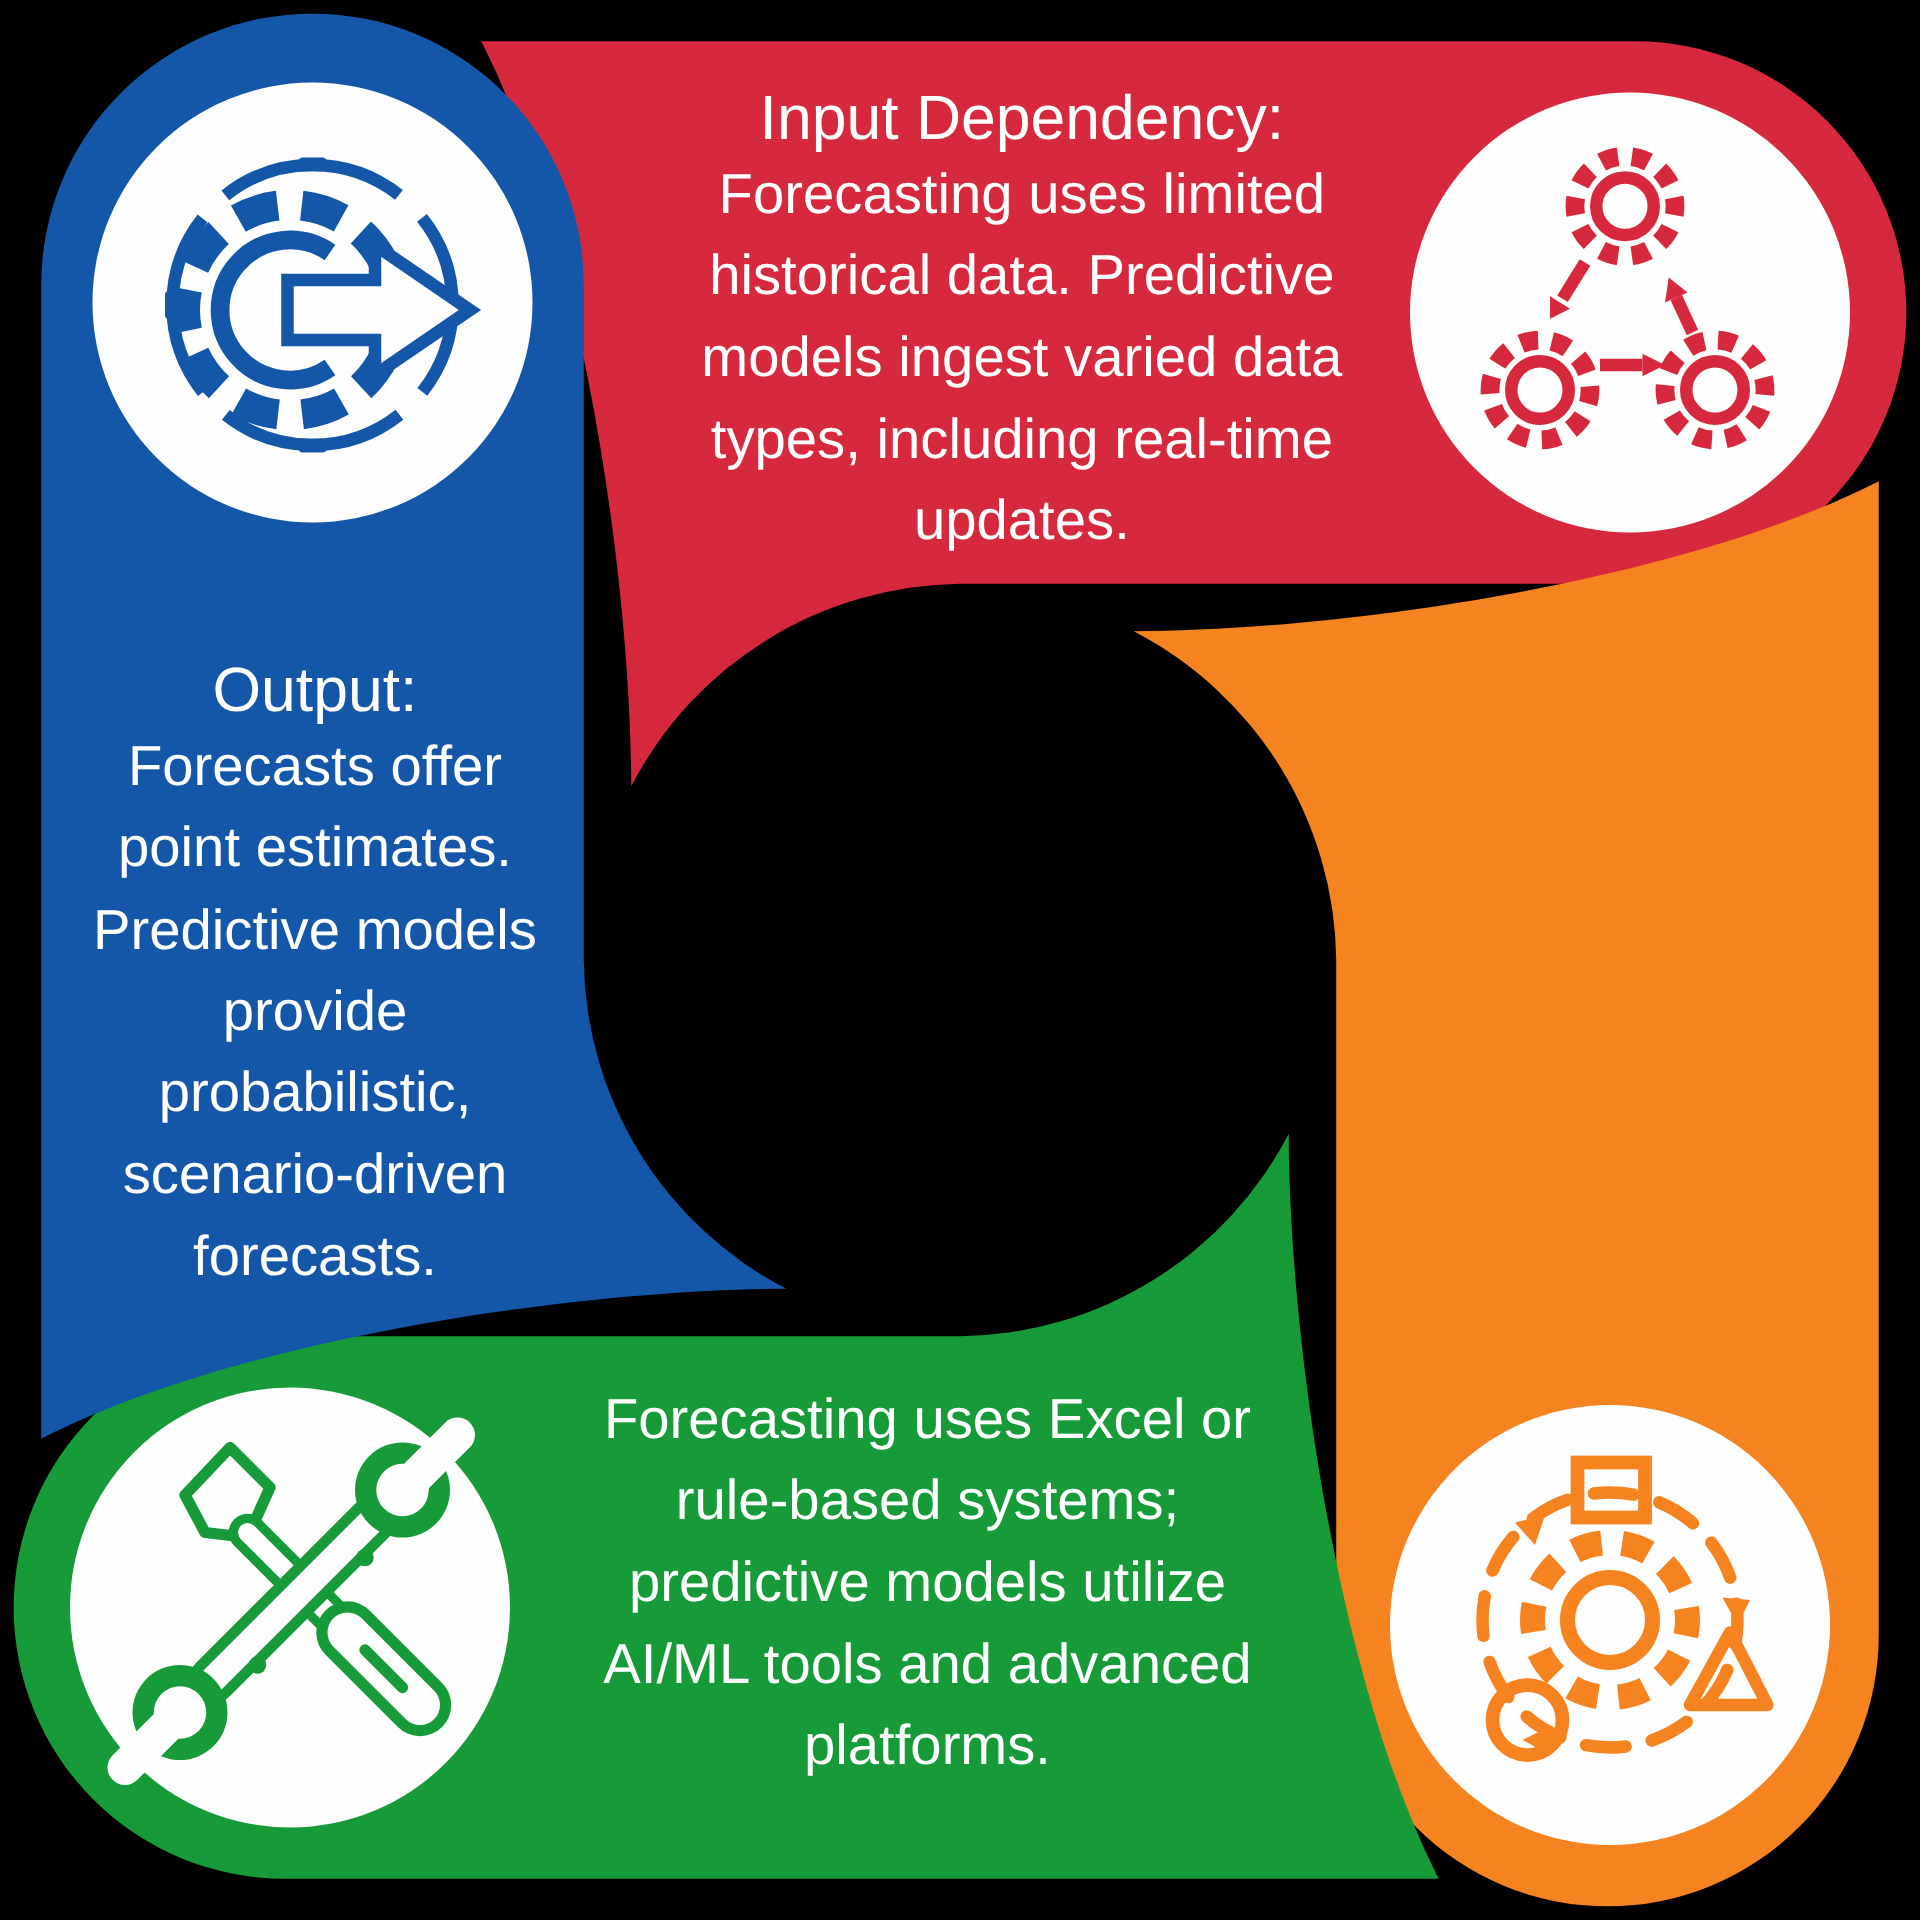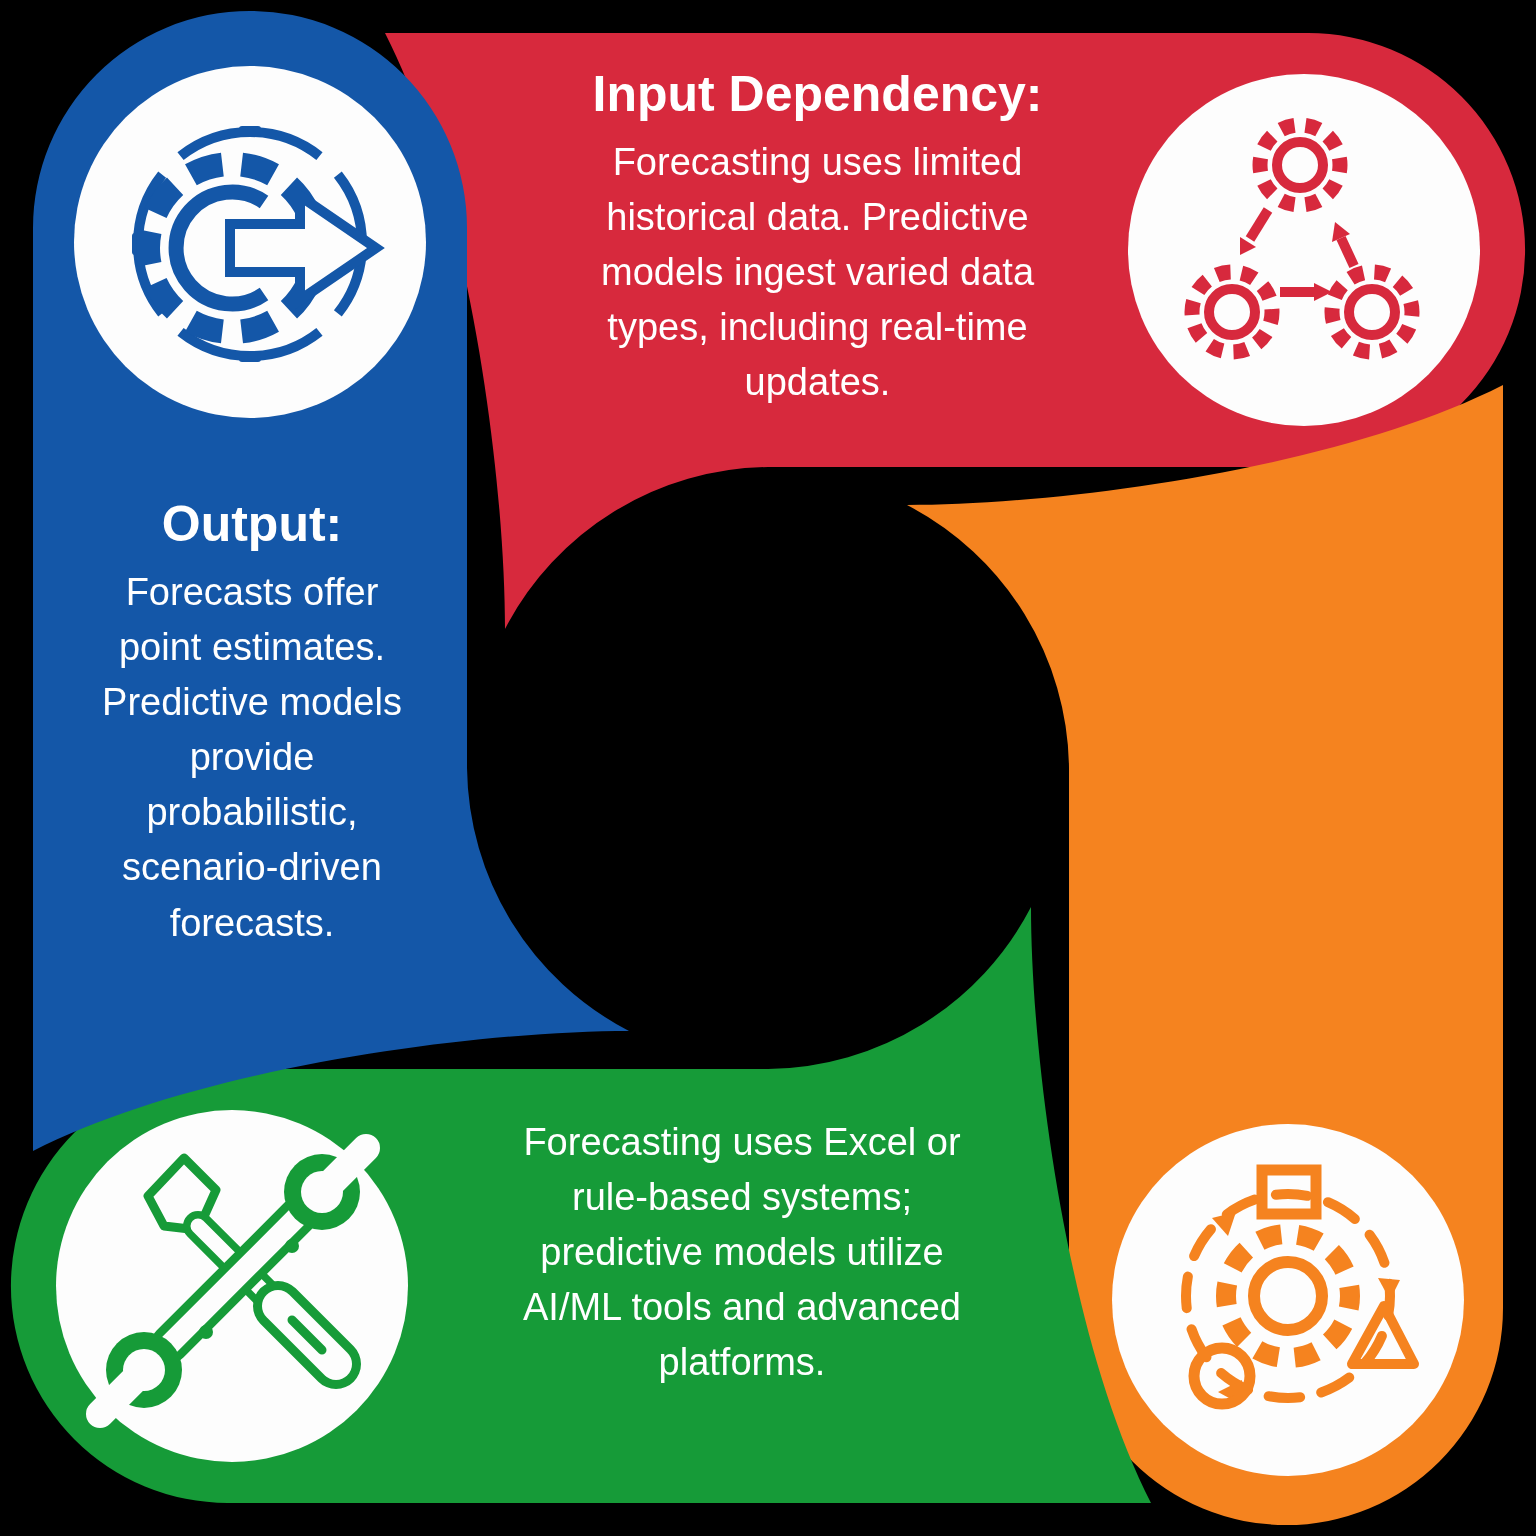--- a/index.html
+++ b/index.html
@@ -19,24 +19,24 @@
   .st-red{stroke:var(--c-red,#d7293d);fill:none;}
   .st-orange{stroke:var(--c-orange,#f5831f);fill:none;}
   .st-green{stroke:var(--c-green,#169b38);fill:none;}
   .fl-blue{fill:var(--c-blue,#1457a8);stroke:none;}
   .fl-red{fill:var(--c-red,#d7293d);stroke:none;}
   .fl-orange{fill:var(--c-orange,#f5831f);stroke:none;}
   .fl-green{fill:var(--c-green,#169b38);stroke:none;}
   .fl-white{fill:var(--c-icon_bg,#fdfdfd);stroke:none;}
   .st-white{stroke:var(--c-icon_bg,#fdfdfd);fill:none;}
   .section{position:absolute;text-align:center;color:var(--c-text,#fff);}
-  .heading{font-weight:700;font-size:50px;line-height:1.12;white-space:pre-line;}
-  .body-text{font-size:38px;line-height:1.45;margin-top:13px;white-space:pre-line;}
+  .heading{font-weight:400;font-size:50px;line-height:1.12;white-space:pre-line;}
+  .body-text{font-size:45px;line-height:1.45;white-space:pre-line;}
   .sec-red{left:495px;top:66px;width:645px;}
-  .sec-blue{left:40px;top:496px;width:424px;text-align:center;}
+  .sec-blue{left:40px;top:524px;width:424px;text-align:center;}
   .sec-orange{left:1076px;top:630px;width:434px;}
   .sec-green{left:428px;top:1102px;width:628px;}
 </style>
 </head>
 <body>
 
 <div class="stage">
 
   <svg class="art" viewBox="0 0 1536 1536" xmlns="http://www.w3.org/2000/svg">
     <defs>

